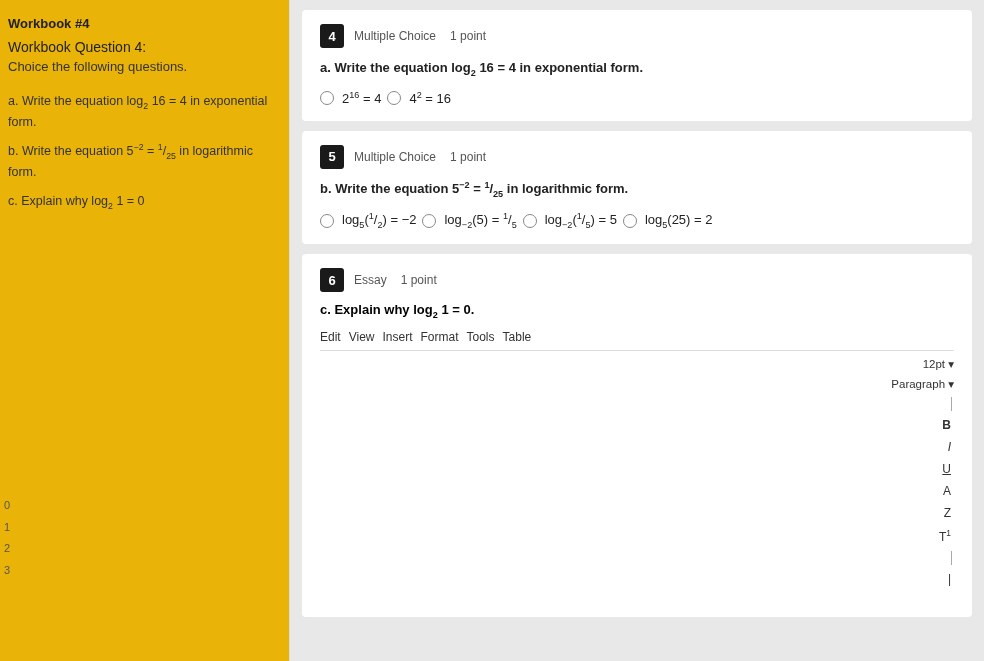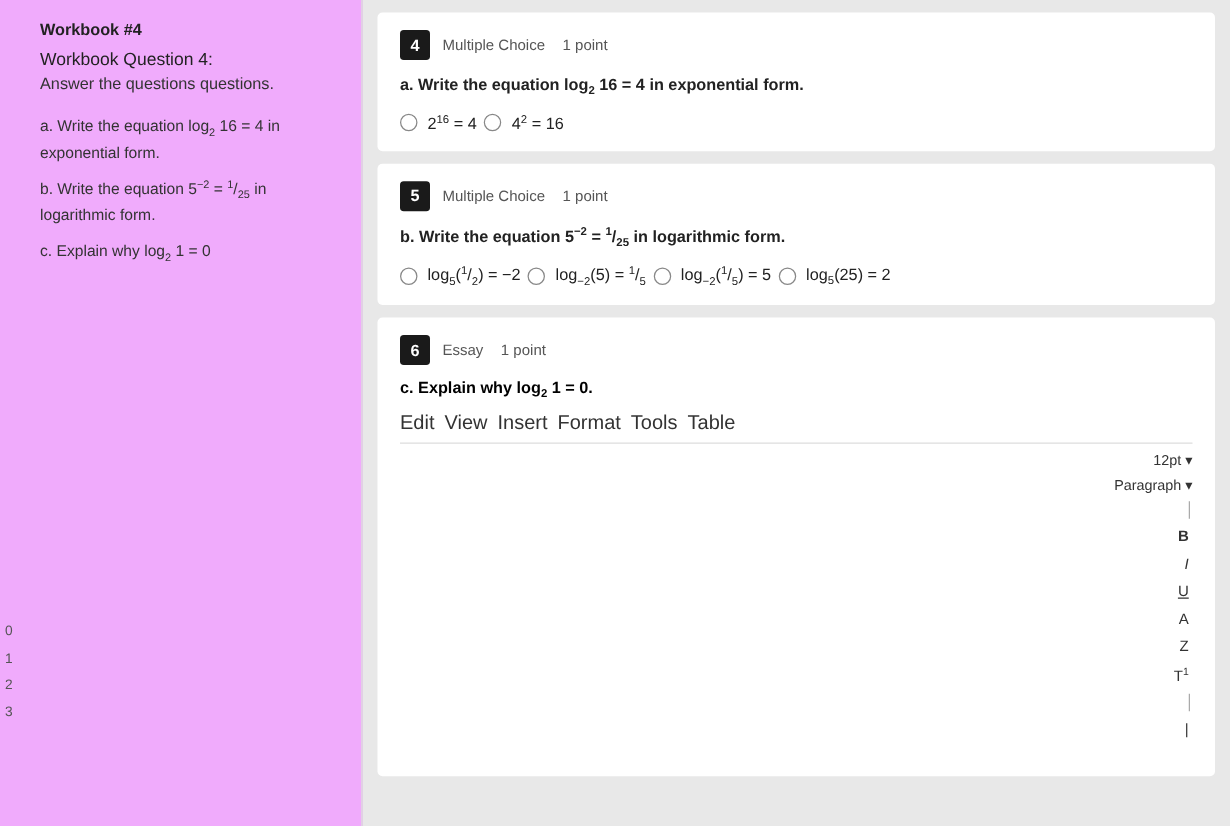--- a/index.html
+++ b/index.html
@@ -7,24 +7,24 @@
       font-family: Arial, sans-serif;
       background: #c8c8c8;
       display: flex;
       width: 984px;
       height: 661px;
       overflow: hidden;
     }
 
     
     .left-panel {
-      background: #f0abfc;
+      background: #eab308;
       width: 290px;
       min-width: 290px;
-      padding: 16px 32px;
+      padding: 16px 8px;
       border-right: 1px solid #ddd;
       position: relative;
       font-size: 13px;
     }
 
     .workbook-title {
       font-size: 13px;
       font-weight: bold;
       margin-bottom: 8px;
       color: #222;
@@ -164,21 +164,21 @@
     .essay-prompt {
       font-size: 13px;
       font-weight: bold;
       margin-bottom: 10px;
     }
 
     .essay-toolbar {
       display: flex;
       gap: 8px;
       align-items: flex-end;
-      font-size: 16px;
+      font-size: 12px;
       color: #333;
       margin-bottom: 6px;
       border-bottom: 1px solid #ddd;
       padding-bottom: 6px;
     }
 
     .essay-toolbar span {
       cursor: pointer;
       color: #333;
     }
@@ -214,21 +214,21 @@
     sup, sub {
       font-size: 0.7em;
     }
   </style>
 </head>
 <body>
 
 <div class="left-panel">
   <div class="workbook-title">Workbook #4</div>
   <div class="workbook-question-title">Workbook Question 4:</div>
-  <div class="workbook-instruction">Answer the questions questions.</div>
+  <div class="workbook-instruction">Choice the following questions.</div>
 
   <ul class="question-list">
     <li class="question-list-item">
       a. Write the equation log<sub>2</sub> 16 = 4 in exponential form.
     </li>
     <li class="question-list-item">
       b. Write the equation 5<sup>−2</sup> = <sup>1</sup>/<sub>25</sub> in logarithmic form.
     </li>
     <li class="question-list-item">
       c. Explain why log<sub>2</sub> 1 = 0

